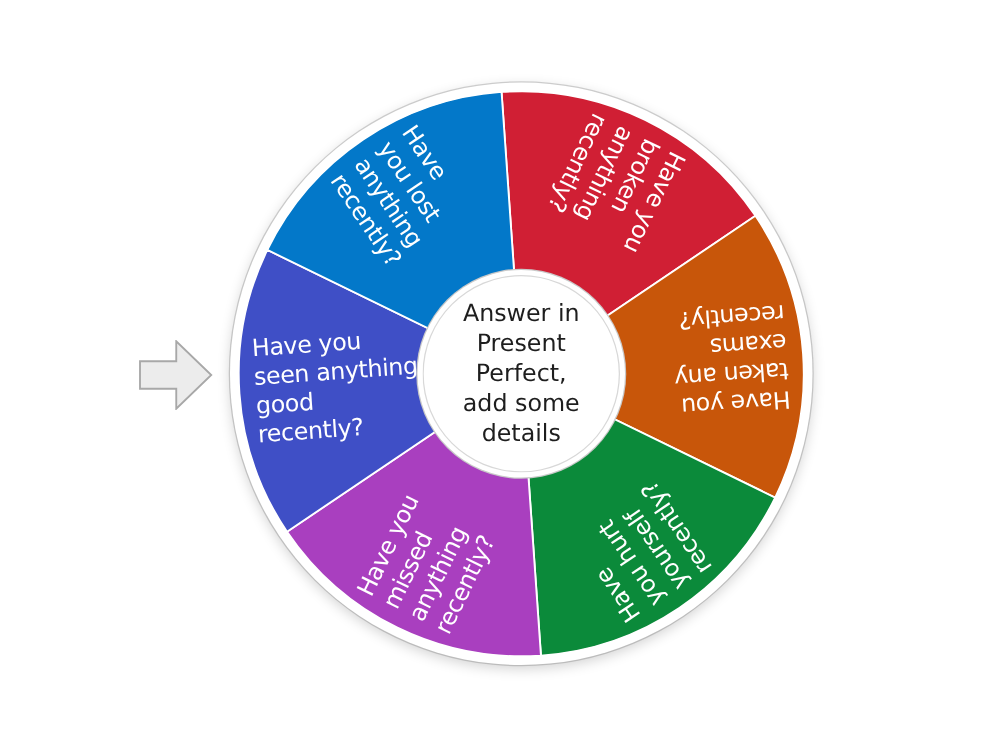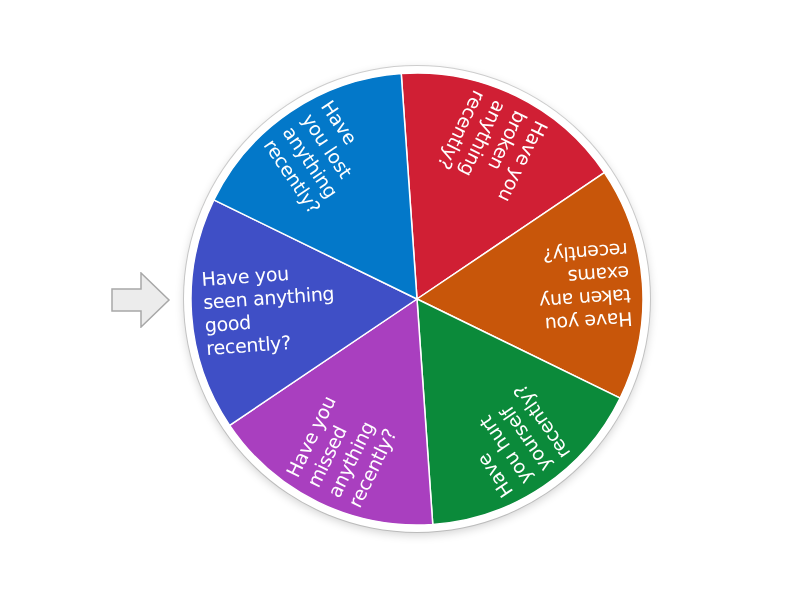--- a/index.html
+++ b/index.html
@@ -119,15 +119,22 @@
 recently?</div>
         <div class="seg-label" style="left: 19.5213px; top: 201.928px; transform: rotate(-4deg);">Have you
 seen anything
 good
 recently?</div>
         <div class="seg-label" style="left: 113.333px; top: 9.58596px; transform: rotate(56deg);">Have
 you lost
 anything
 recently?</div>
       </div>
+    <div class="center-hub">
+      <div class="center-text">Answer in
+Present
+Perfect,
+add some
+details</div>
+    </div>
   </div>
 
 </div>
 
 </body></html>

